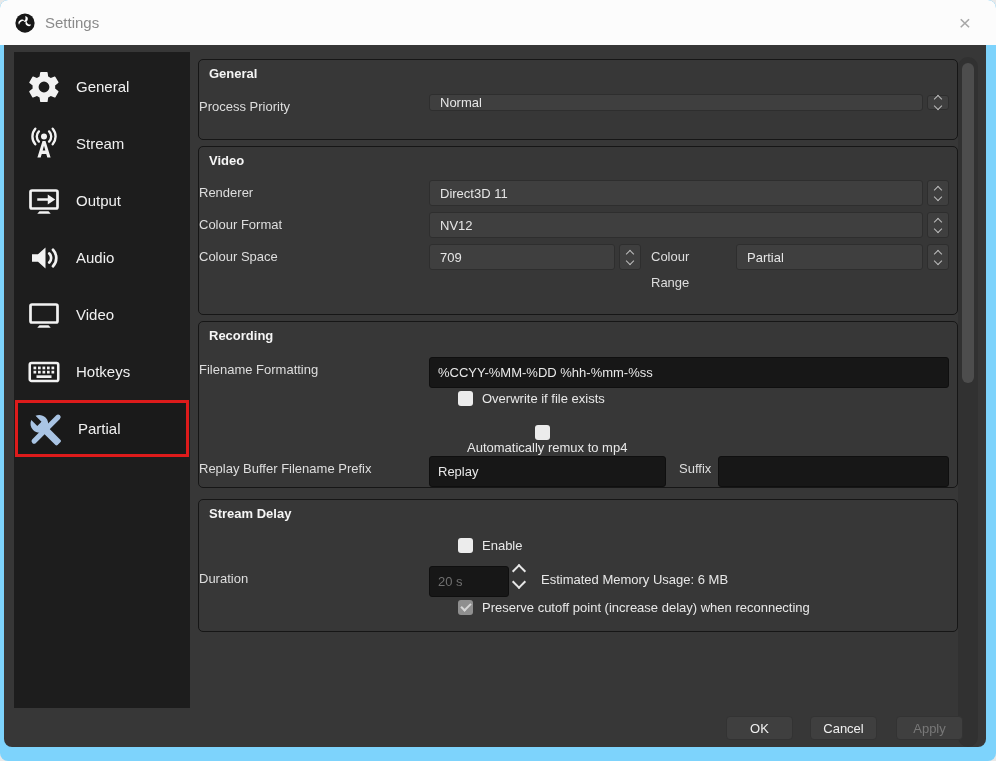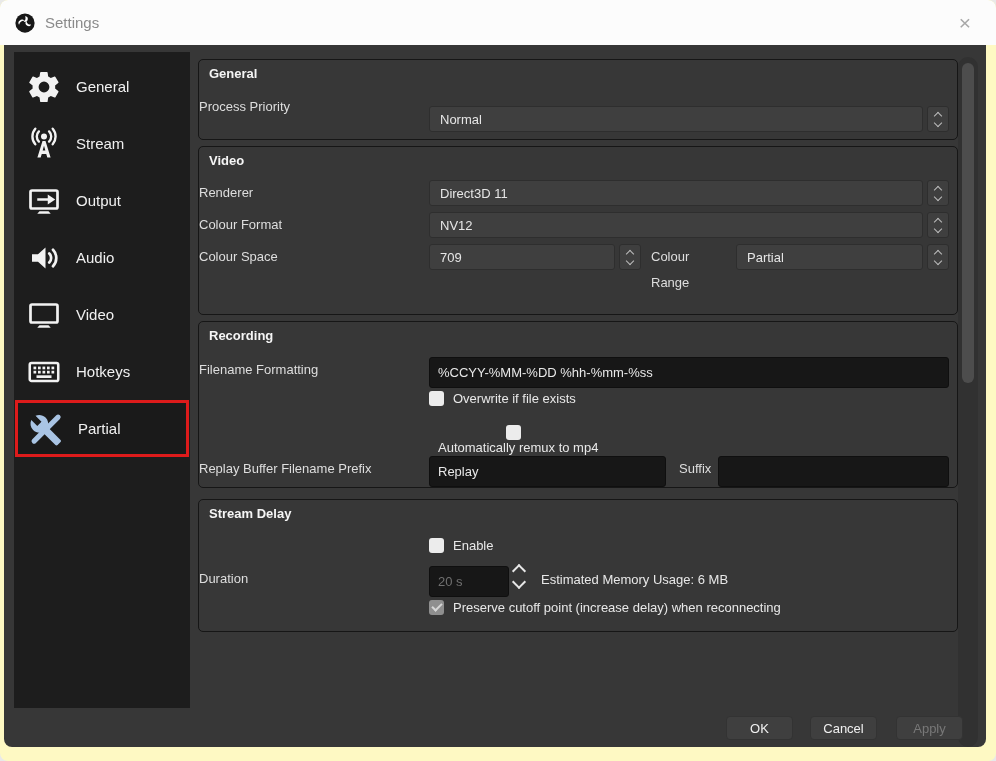--- a/index.html
+++ b/index.html
@@ -4,21 +4,21 @@
 <style>
   * { margin:0; padding:0; box-sizing:border-box; }
   body {
     width:996px; height:761px;
     background:#e9e9e9;
     font-family:"Liberation Sans", sans-serif;
     overflow:hidden;
   }
   .window {
     position:relative; width:996px; height:761px;
-    background:#fef9c3; border-radius:8px; overflow:hidden;
+    background:#7dd3fc; border-radius:8px; overflow:hidden;
   }
   
   .titlebar {
     position:absolute; left:0; top:0; width:996px; height:45px;
     background:#fcfcfc; border-radius:8px 8px 0 0;
     display:flex; align-items:center; padding:0 14px;
   }
   .titlebar .logo { width:22px; height:22px; margin-right:9px; }
   .titlebar .title { font-size:15px; color:#8a8a8a; }
   .titlebar .close {
@@ -78,21 +78,21 @@
   .chev.up { transform:rotate(-135deg); margin-bottom:2px; }
   .chev.down { transform:rotate(45deg); margin-top:-1px; }
   
   .textinput {
     position:absolute; height:31px; background:#171717; border:1px solid #0f0f0f;
     border-radius:3px; color:#e8e8e8; font-size:13px;
     font-family:"Liberation Sans", sans-serif; padding:0 8px;
   }
   .textinput.disabled { color:#707070; }
   
-  .checkrow { position:absolute; display:flex; align-items:center; }
+  .checkrow { position:absolute; display:flex; align-items:center;margin-left:29px; }
   .checkbox { width:15px; height:15px; border-radius:3px; background:#ececec; flex:none; }
   .checkbox.checked-disabled { background:#8f8f8f; }
   .checkbox.checked-disabled::after {
     content:""; display:block; width:8px; height:4px;
     border-left:2px solid #d6d6d6; border-bottom:2px solid #d6d6d6;
     transform:rotate(-45deg); margin:3px 0 0 3px;
   }
   .checklabel { margin-left:9px; font-size:13px; color:#e8e8e8; }
   
   .bigspin { position:absolute; display:flex; flex-direction:column; align-items:center; }
@@ -230,21 +230,21 @@
             <path d="M21.7 19.3l-8.6-8.6c.8-2.1.3-4.6-1.4-6.3-1.8-1.8-4.5-2.2-6.7-1.2l4 4-2.8 2.8-4-4c-1 2.2-.6 4.9 1.2 6.7 1.7 1.7 4.2 2.2 6.3 1.4l8.6 8.6c.4.4 1 .4 1.4 0l2-2c.4-.4.4-1 0-1.4z" fill="#a9c4e4"></path>
           </svg>
         </span>
         <span class="nav-label">Partial</span>
       </div>
     </div>
 
     <div class="groupbox" style="top:14px; height:81px;">
       <span class="gb-title">General</span>
       <span class="row-label" style="left:0; top:34px; width:224px;">Process Priority</span>
-      <div class="combo" style="left:230px; top:46px; width:520px;">
+      <div class="combo" style="left:230px; top:29px; width:520px;align-items:center;">
         <span class="combo-field">Normal</span>
         <span class="combo-spin">
             <i class="chev up"></i>
             <i class="chev down"></i>
           </span>
       </div>
     </div>
 
     <div class="groupbox" style="top:101px; height:169px;">
       <span class="gb-title">Video</span>

